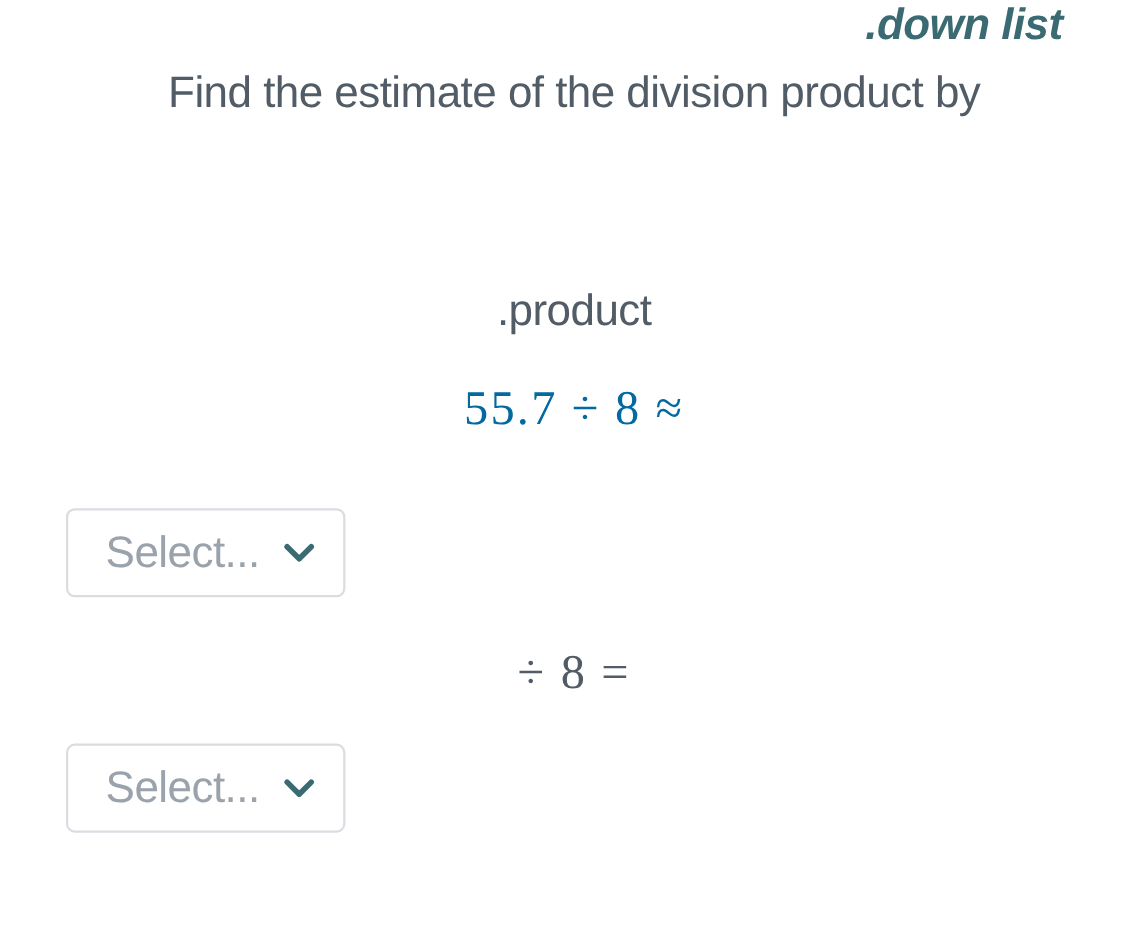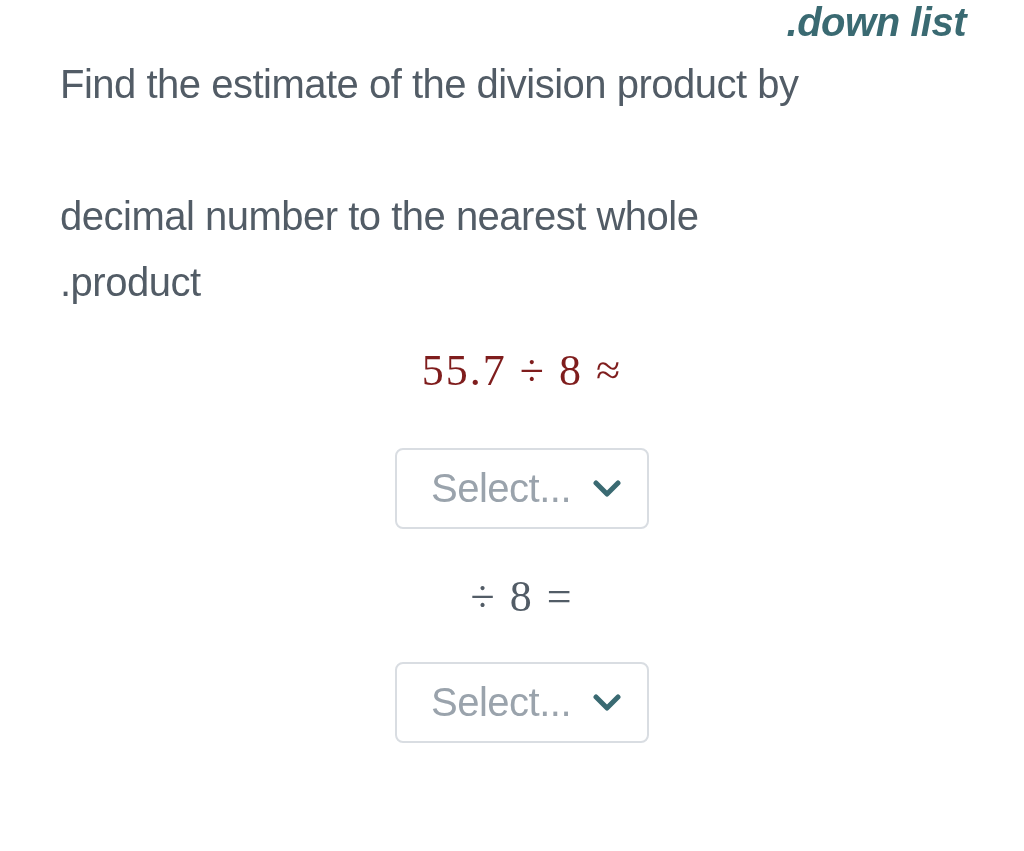--- a/index.html
+++ b/index.html
@@ -26,34 +26,34 @@
     color: #3a6a72;
     margin: 0 18px 6px 0;
     letter-spacing: -0.5px;
   }
   .instruction {
     font-size: 40px;
     line-height: 1.65;
     color: #525c66;
     margin: 0 0 30px 0;
     letter-spacing: -0.5px;
-    text-align: left;
+    text-align: center;
     font-weight: 400;
   }
   .math-block {
     text-align: center;
     margin-top: 26px;
   }
   .expression {
     font-size: 44px;
-    color: #7f1d1d;
+    color: #0369a1;
     font-family: "Times New Roman", Times, serif;
     letter-spacing: 2px;
     font-weight: 400;
-    margin-bottom: 42px;
+    margin-bottom: 56px;
   }
   .select-wrap {
     display: inline-flex;
     align-items: center;
     border: 2px solid #d9dde2;
     border-radius: 8px;
     padding: 16px 26px 16px 34px;
     background: #ffffff;
     cursor: pointer;
     margin: 10px auto;
@@ -76,32 +76,32 @@
     display: block;
   }
   .mid-expression {
     font-size: 44px;
     color: #525c66;
     font-family: "Times New Roman", Times, serif;
     margin: 32px 0 30px 0;
     letter-spacing: 2px;
   }
   .select-block {
-    text-align: center;
+    text-align: left;
   }
 </style>
 </head>
 <body>
 
 <div class="container">
   <div class="heading">.down list</div>
   <div class="instruction">
     <span>Find the estimate of the division product by</span><br>
     <br>
-    <span>decimal number to the nearest whole</span><br>
+    <br>
     <span>.product</span>
   </div>
 
   <div class="math-block">
     <div class="expression">55.7 ÷ 8 ≈</div>
 
     <div class="select-block">
       <div class="select-wrap">
         <span class="select-text">Select...</span>
         <span class="chevron">

